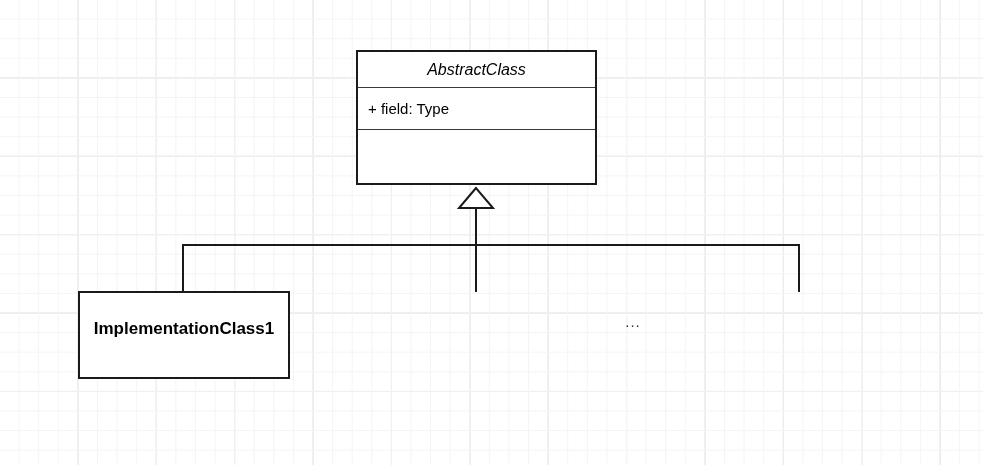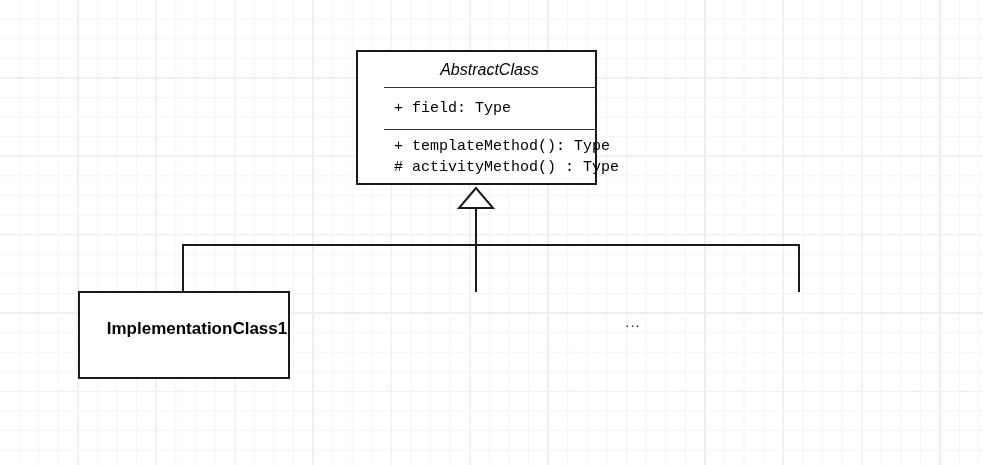--- a/index.html
+++ b/index.html
@@ -43,21 +43,20 @@
     height: 465px;
     pointer-events: none;
   }
 
   
   .uml-box {
     position: absolute;
     box-sizing: border-box;
     background: #ffffff;
     border: 2px solid #1a1a1a;
-    padding-left: 26px;
   }
 
   
   #abstract-class {
     left: 356px;
     top: 50px;
     width: 241px;
     height: 135px;
     display: flex;
     flex-direction: column;
@@ -86,21 +85,20 @@
     border-bottom: 1px solid #3a3a3a;
   }
   .compartment.methods {
     flex: 1 1 auto;
     display: flex;
     flex-direction: column;
     justify-content: center;
   }
   .member {
     white-space: pre;
-    font-family: Liberation Mono, monospace;
   }
 
   
   .impl-box {
     height: 88px;
     display: flex;
     align-items: flex-start;
     justify-content: center;
   }
   .impl-label {
@@ -147,24 +145,20 @@
     <line x1="799" y1="244" x2="799" y2="292" stroke="#1a1a1a" stroke-width="2"></line>
   </svg>
 
   <div class="uml-box" id="abstract-class">
     <div class="compartment title">
       <span>AbstractClass</span>
     </div>
     <div class="compartment fields">
       <div class="member">+ field: Type</div>
     </div>
-    <div class="compartment methods">
-      <div class="member">+ templateMethod(): Type</div>
-      <div class="member"># activityMethod() : Type</div>
-    </div>
   </div>
 
   <div class="uml-box impl-box" id="impl-class-1">
     <span class="impl-label">ImplementationClass1</span>
   </div>
 
 
   <div id="ellipsis">...</div>
 
 

